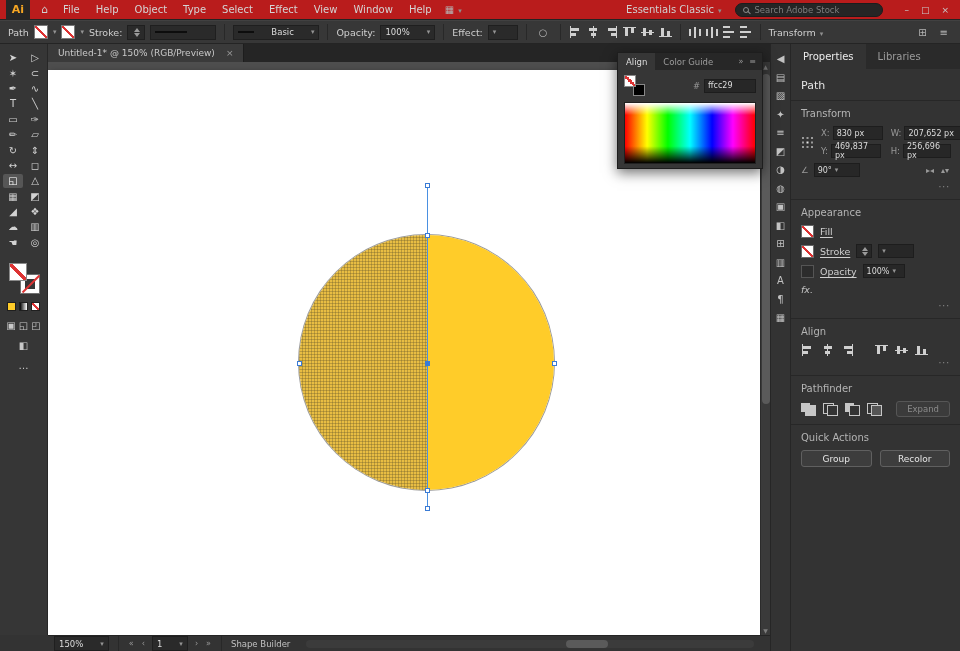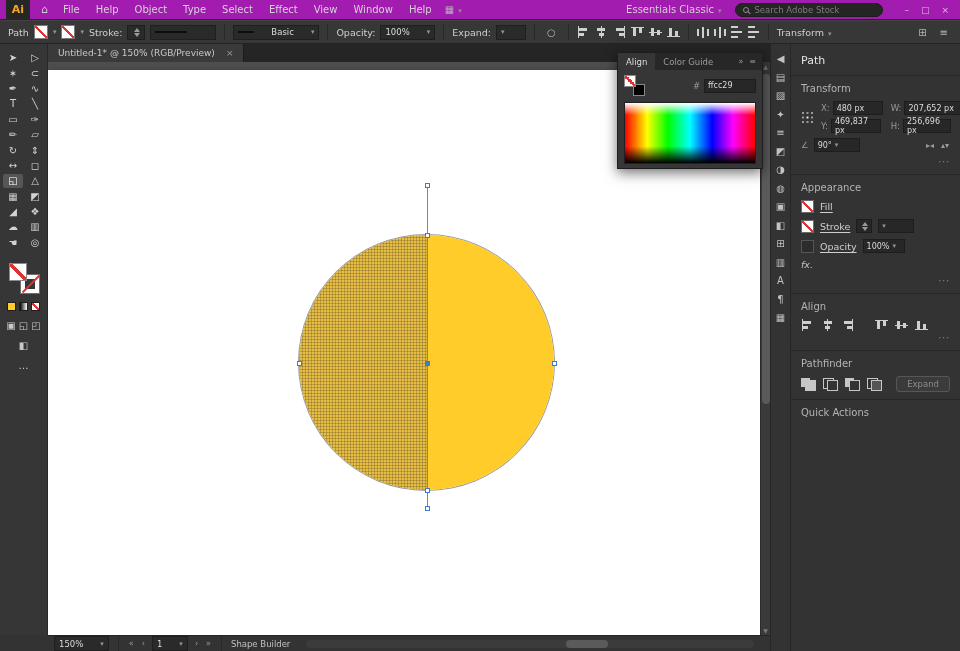--- a/index.html
+++ b/index.html
@@ -1,20 +1,20 @@
 <!DOCTYPE html>
 <html><head>
 <meta charset="utf-8">
 <style>
   *{box-sizing:border-box;margin:0;padding:0}
   html,body{background:#1e1e1e;font-family:"DejaVu Sans","Liberation Sans",sans-serif}
   #app{position:relative;width:960px;height:651px;background:#333;overflow:hidden;font-size:10px;color:#c8c8c8;-webkit-user-select:none}
 
   
-  .menubar{position:absolute;left:0;top:0;right:0;height:20px;background:#a21caf;border-bottom:1px solid #232323;display:flex;align-items:center;padding:0 6px;gap:2px}
+  .menubar{position:absolute;left:0;top:0;right:0;height:20px;background:#b91c1c;border-bottom:1px solid #232323;display:flex;align-items:center;padding:0 6px;gap:2px}
   .ai-logo{width:24px;height:20px;line-height:20px;text-align:center;font-weight:bold;color:#f5a623;background:#262626;font-size:11px;margin-right:3px}
   .home-ico{color:#cfcfcf;padding:0 6px;font-size:11px}
   .menu{padding:0 7px;color:#d4d4d4;font-size:10px;cursor:default}
   .mi{color:#b5b5b5;font-size:10px;padding:0 4px}
   .dd::after{content:"▾";margin-left:4px;color:#8f8f8f;font-size:7px}
   .spacer{flex:1}
   .workspace{color:#d0d0d0;margin-right:12px;font-size:10px}
   .search{display:flex;align-items:center;gap:5px;background:#252525;border:1px solid #1c1c1c;border-radius:8px;height:14px;padding:0 7px;width:148px;margin-right:14px}
   .mag{width:6px;height:6px;border:1px solid #8a8a8a;border-radius:50%;position:relative;flex:none}
   .mag::after{content:"";position:absolute;width:4px;height:1px;background:#8a8a8a;transform:rotate(45deg);right:-3px;bottom:-1px}
@@ -198,21 +198,21 @@
         <span>Basic</span>
         <span class="caret">▾</span>
       </span>
     <span class="vsep"></span>
     <span class="clabel">Opacity:</span>
     <span class="fld">
         <span>100%</span>
         <span class="caret">▾</span>
       </span>
     <span class="vsep"></span>
-    <span class="clabel">Expand:</span>
+    <span class="clabel">Effect:</span>
     <span class="fld" style="width:30px">
         <span class="caret">▾</span>
       </span>
     <span class="vsep"></span>
     <span class="mi">○</span>
     <span class="vsep"></span>
     <span class="al h left"></span>
     <span class="al h hcenter"></span>
     <span class="al h right"></span>
     <span class="al v top"></span>
@@ -338,33 +338,37 @@
     <span class="dockico">▣</span>
     <span class="dockico">◧</span>
     <span class="dockico">⊞</span>
     <span class="dockico">▥</span>
     <span class="dockico">A</span>
     <span class="dockico">¶</span>
     <span class="dockico">▦</span>
   </div>
 
   <div class="props">
+    <div class="ptabs">
+      <span class="ptab active">Properties</span>
+      <span class="ptab">Libraries</span>
+    </div>
     <div class="pbody">
       <div class="ptype">Path</div>
       <div class="sep"></div>
 
       <div class="sect-title">Transform</div>
       <div class="trow">
         <span class="refpt">
             <i></i>
           </span>
         <div class="tgrid">
           <span class="cell">
               <span class="flabel">X:</span>
-              <span class="pfield" style="width:50px">480 px</span>
+              <span class="pfield" style="width:50px">830 px</span>
             </span>
           <span class="cell">
               <span class="flabel">W:</span>
               <span class="pfield" style="width:58px">207,652 px</span>
             </span>
           <span class="cell">
               <span class="flabel">Y:</span>
               <span class="pfield" style="width:50px">469,837 px</span>
             </span>
           <span class="cell">
@@ -434,20 +438,24 @@
         <span class="pf unite"></span>
         <span class="pf minus"></span>
         <span class="pf"></span>
         <span class="pf exclude"></span>
         <span class="spacer"></span>
         <span class="btn">Expand</span>
       </div>
       <div class="sep"></div>
 
       <div class="sect-title">Quick Actions</div>
+      <div class="qrow">
+        <span class="btnq">Group</span>
+        <span class="btnq">Recolor</span>
+      </div>
     </div>
   </div>
 
   <div class="colorpanel">
     <div class="cp-tabs">
       <span class="cp-tab active">Align</span>
       <span class="cp-tab">Color Guide</span>
       <span class="cp-ico">
         <span>»</span>
         <span>≡</span>

